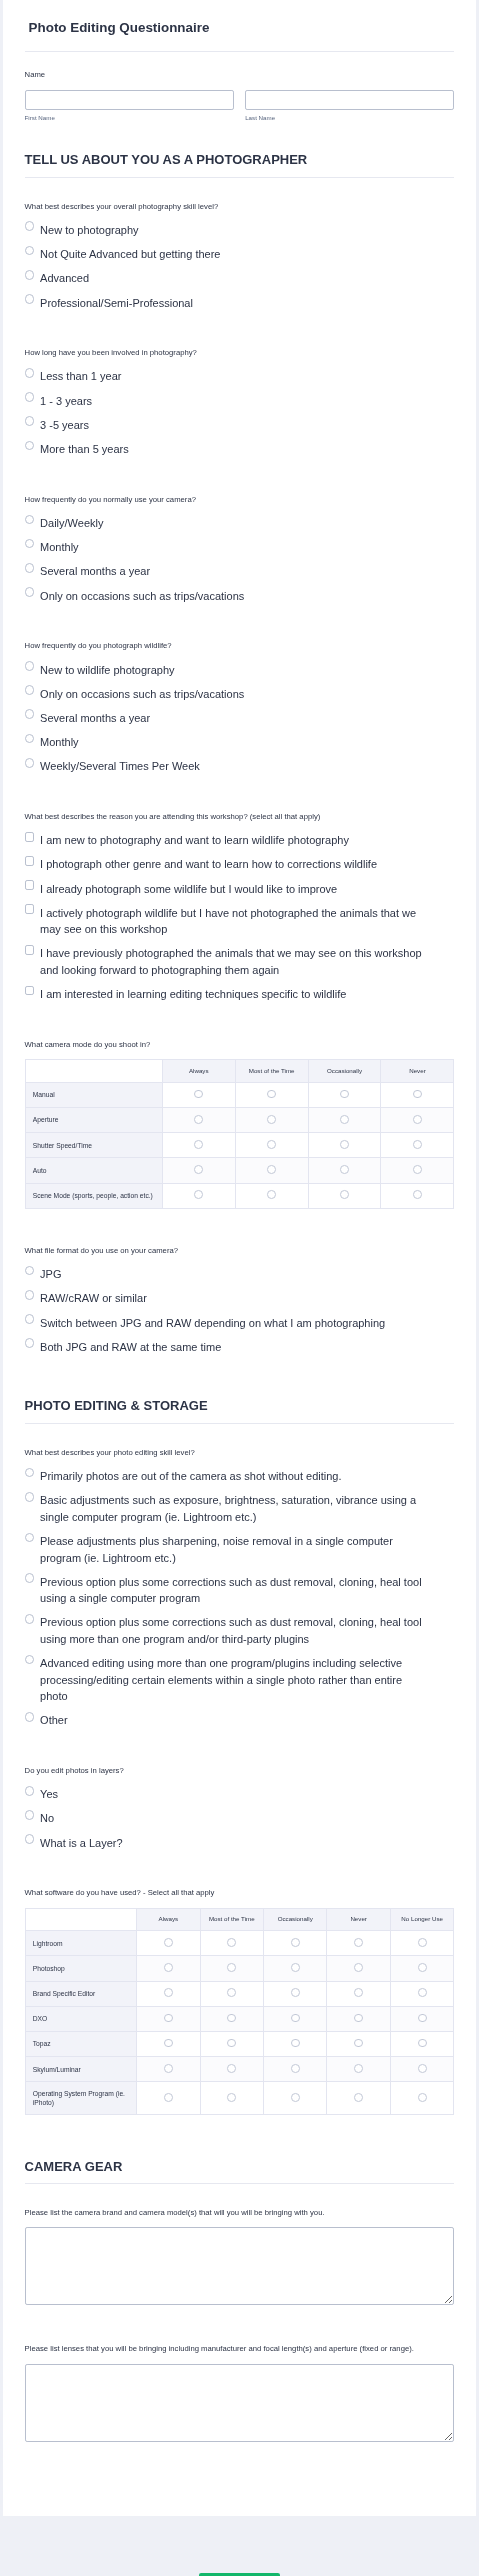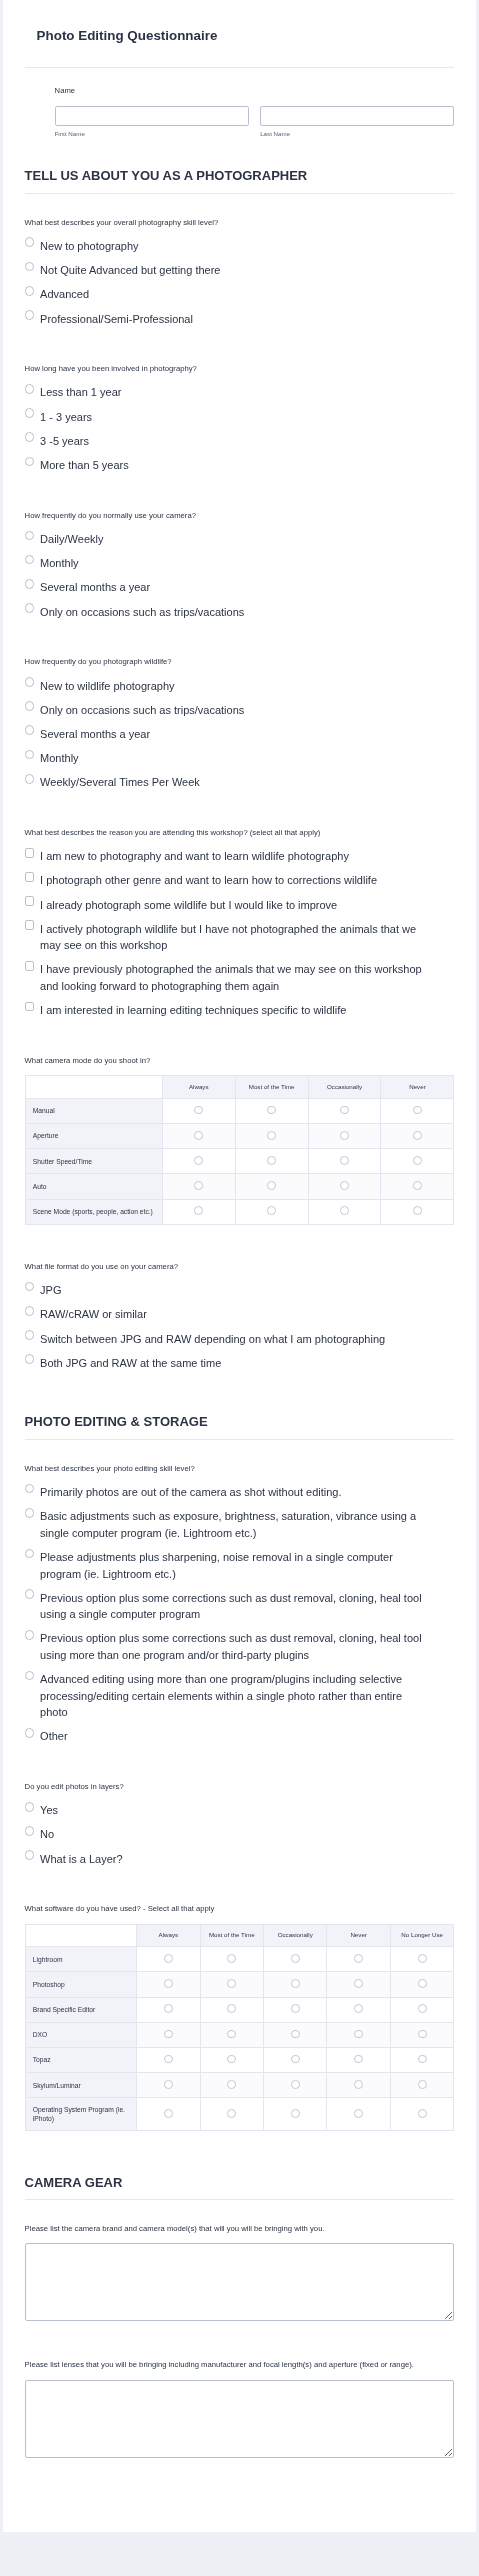--- a/index.html
+++ b/index.html
@@ -18,24 +18,24 @@
   }
   .form-header {
     padding: 15.5px 0 12.4px;
     border-bottom: 0.5px solid #e6e8f0;
     margin-bottom: 17.5px;
   }
   .form-title {
     font-size: 13.4px;
     font-weight: 700;
     color: #2c3345;
-    margin: 12px;
+    margin: 4px;
   }
   .question { margin-bottom: 36px; }
-  .name-block { margin-bottom: 24px; margin-left: 30px; }
+  .name-block { margin-bottom: 24px; }
   .q-label {
     font-size: 7.7px;
     font-weight: 500;
     line-height: 1.45;
     margin-bottom: 9.3px;
     max-width: 402px;
   }
   .section-h {
     font-size: 13px;
     font-weight: 700;

